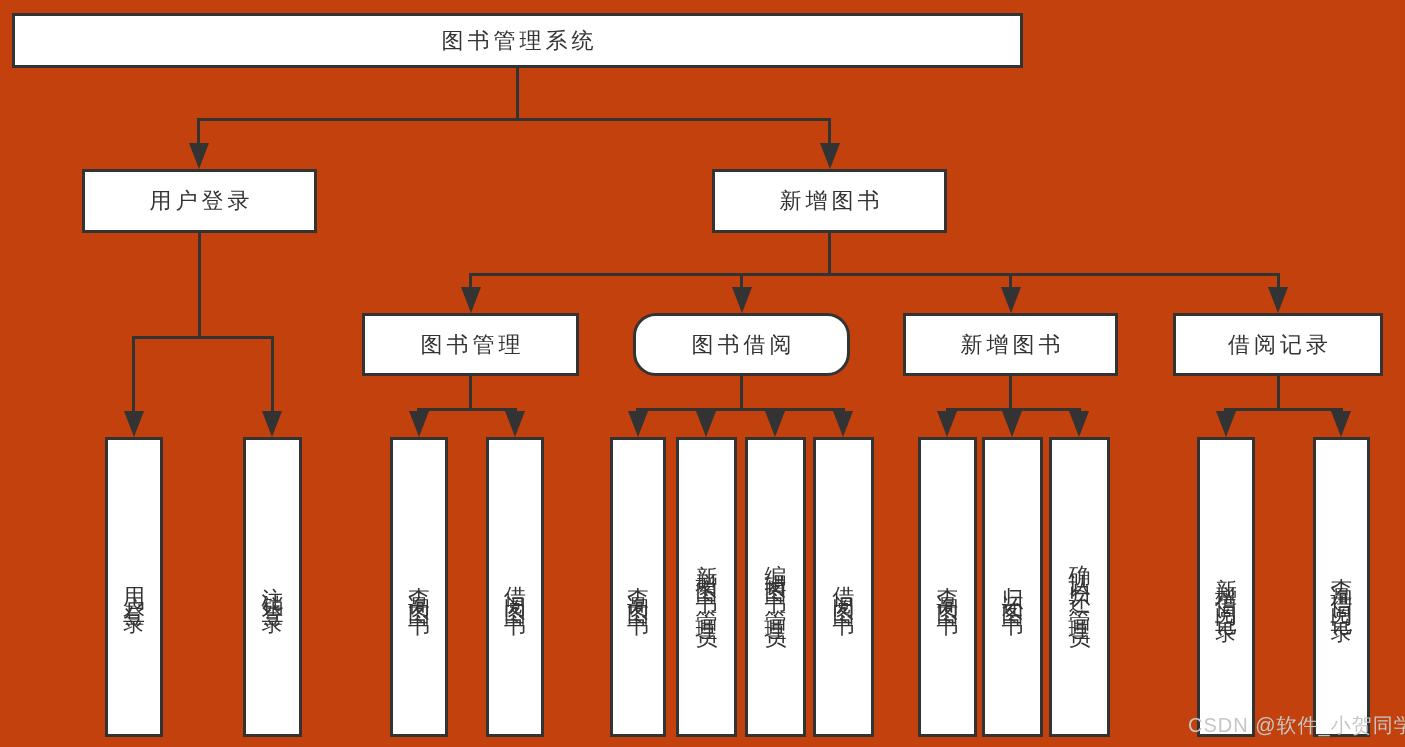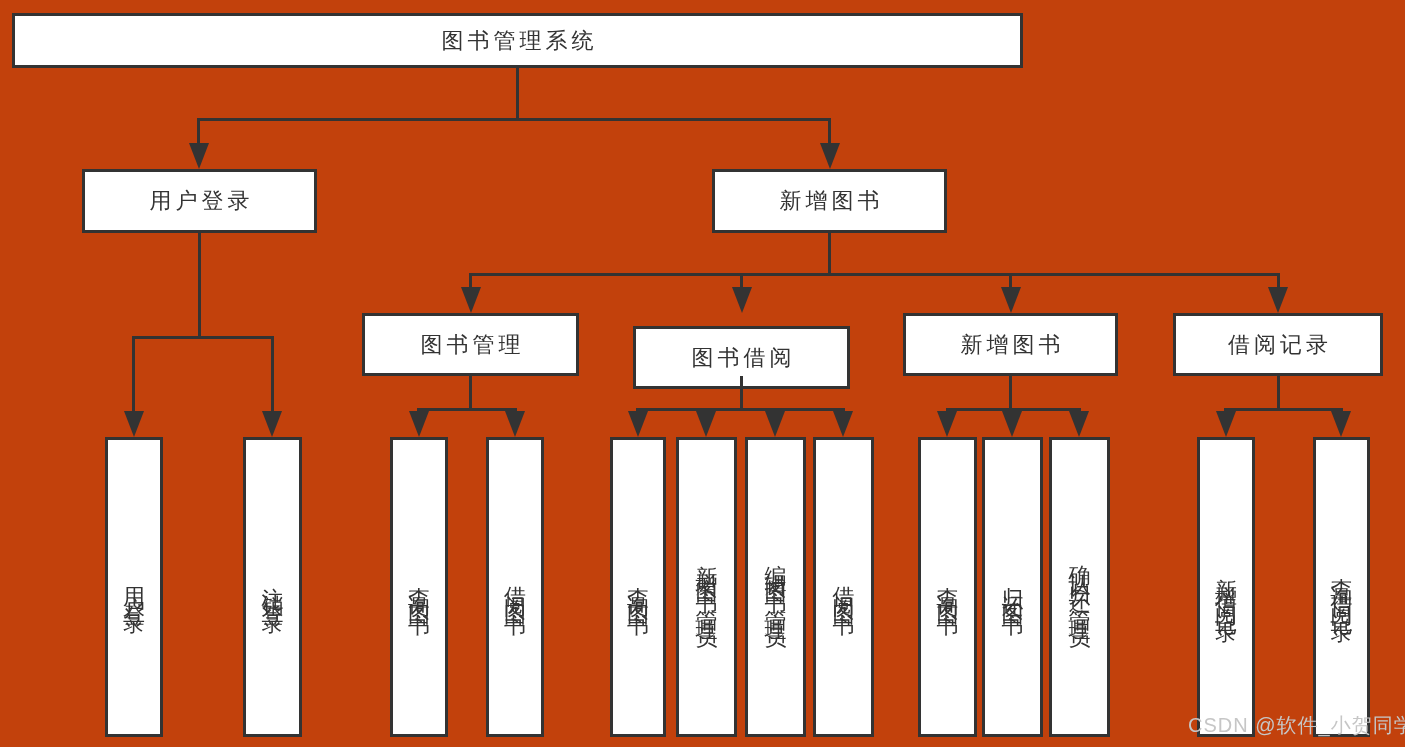--- a/index.html
+++ b/index.html
@@ -81,21 +81,21 @@
   <div class="lv" style="left:469px; top:273px; height:14px;"></div>
   <div class="ah" style="left:461px; top:287px;"></div>
   <div class="lv" style="left:740px; top:273px; height:14px;"></div>
   <div class="ah" style="left:732px; top:287px;"></div>
   <div class="lv" style="left:1009px; top:273px; height:14px;"></div>
   <div class="ah" style="left:1001px; top:287px;"></div>
   <div class="lv" style="left:1277px; top:273px; height:14px;"></div>
   <div class="ah" style="left:1268px; top:287px;"></div>
 
   <div class="box" style="left:362px; top:313px; width:217px; height:63px;">图书管理</div>
-  <div class="box" style="left:633px; top:326px; width:217px; height:63px;">图书借阅</div>
+  <div class="box" style="left:633px; top:313px; width:217px; height:63px;border-radius:23px;">图书借阅</div>
   <div class="box" style="left:903px; top:313px; width:215px; height:63px;">新增图书</div>
   <div class="box" style="left:1173px; top:313px; width:210px; height:63px;">借阅记录</div>
 
   <div class="lv" style="left:469px; top:376px; height:32px;"></div>
   <div class="lh" style="left:417px; top:408px; width:100px;"></div>
   <div class="ah" style="left:409px; top:411px;"></div>
   <div class="ah" style="left:505px; top:411px;"></div>
 
   <div class="lv" style="left:740px; top:376px; height:32px;"></div>
   <div class="lh" style="left:636px; top:408px; width:209px;"></div>

